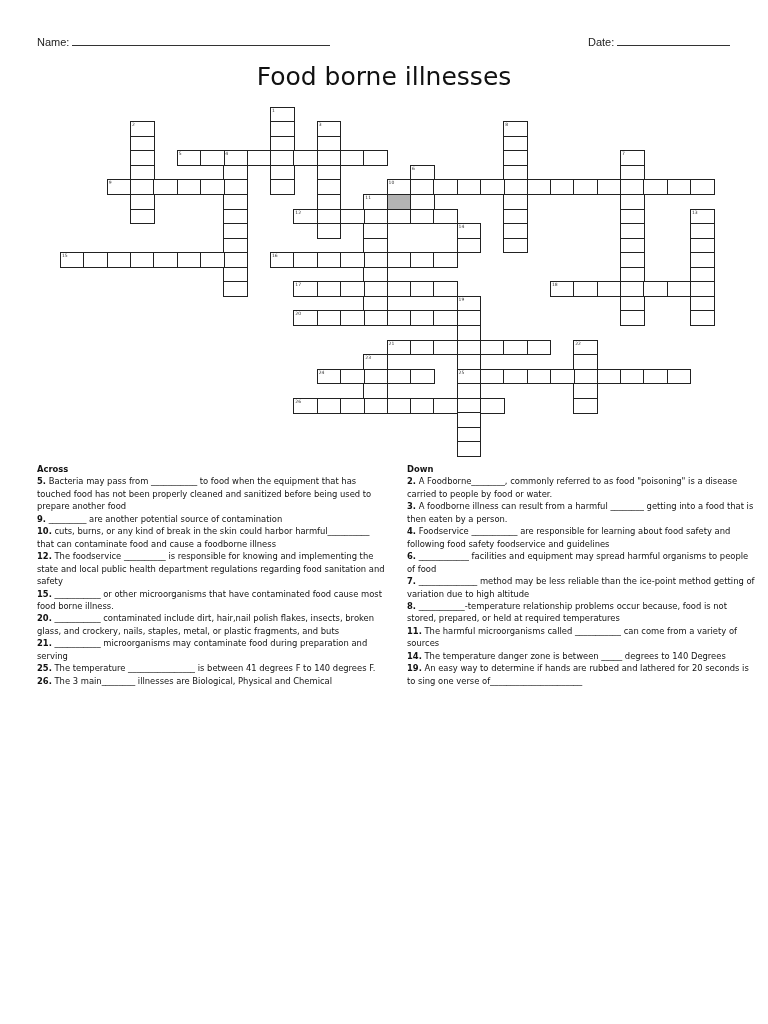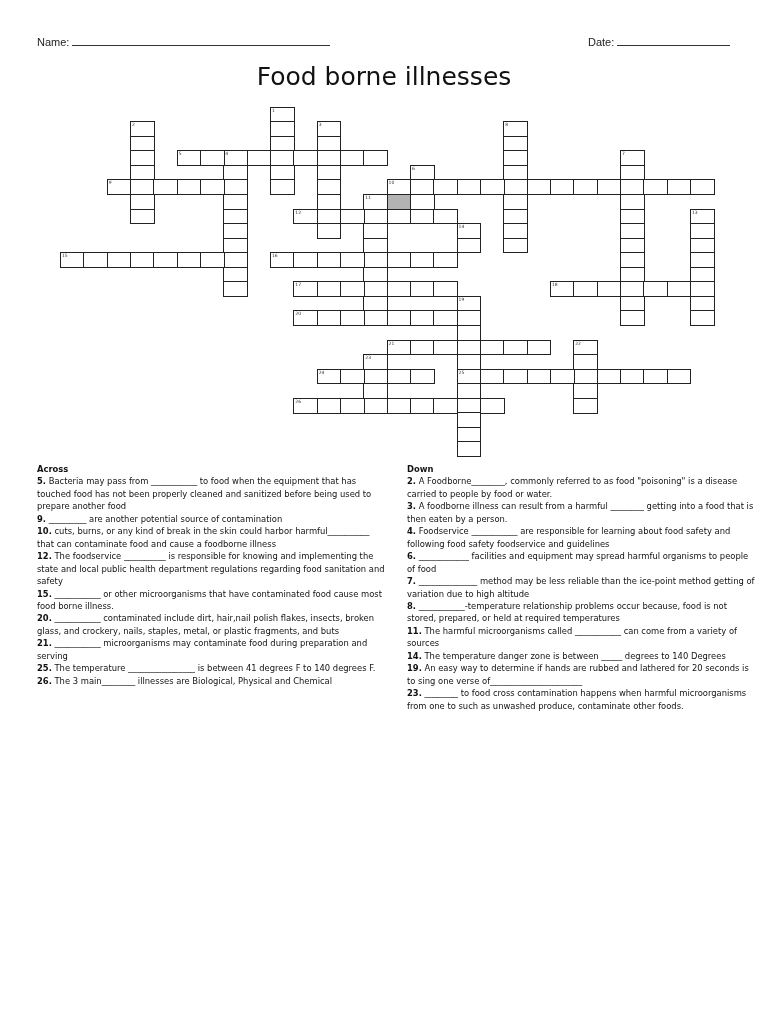--- a/index.html
+++ b/index.html
@@ -286,15 +286,14 @@
   <div id="down-list">
       <div class="clue"><b>2.</b><span> A Foodborne________, commonly referred to as food "poisoning" is a disease carried to people by food or water.</span></div>
       <div class="clue"><b>3.</b><span> A foodborne illness can result from a harmful ________ getting into a food that is then eaten by a person.</span></div>
       <div class="clue"><b>4.</b><span> Foodservice ___________ are responsible for learning about food safety and following food safety foodservice and guidelines</span></div>
       <div class="clue"><b>6.</b><span> ____________ facilities and equipment may spread harmful organisms to people of food</span></div>
       <div class="clue"><b>7.</b><span> ______________ method may be less reliable than the ice-point method getting of variation due to high altitude</span></div>
       <div class="clue"><b>8.</b><span> ___________-temperature relationship problems occur because, food is not stored, prepared, or held at required temperatures</span></div>
       <div class="clue"><b>11.</b><span> The harmful microorganisms called ___________ can come from a variety of sources</span></div>
       <div class="clue"><b>14.</b><span> The temperature danger zone is between _____ degrees to 140 Degrees</span></div>
       <div class="clue"><b>19.</b><span> An easy way to determine if hands are rubbed and lathered for 20 seconds is to sing one verse of______________________</span></div>
-      <div class="clue"><b>23.</b><span> ________ to food cross contamination happens when harmful microorganisms from one to such as unwashed produce, contaminate other foods.</span></div>
     </div>
 </div>
 
 </body></html>

